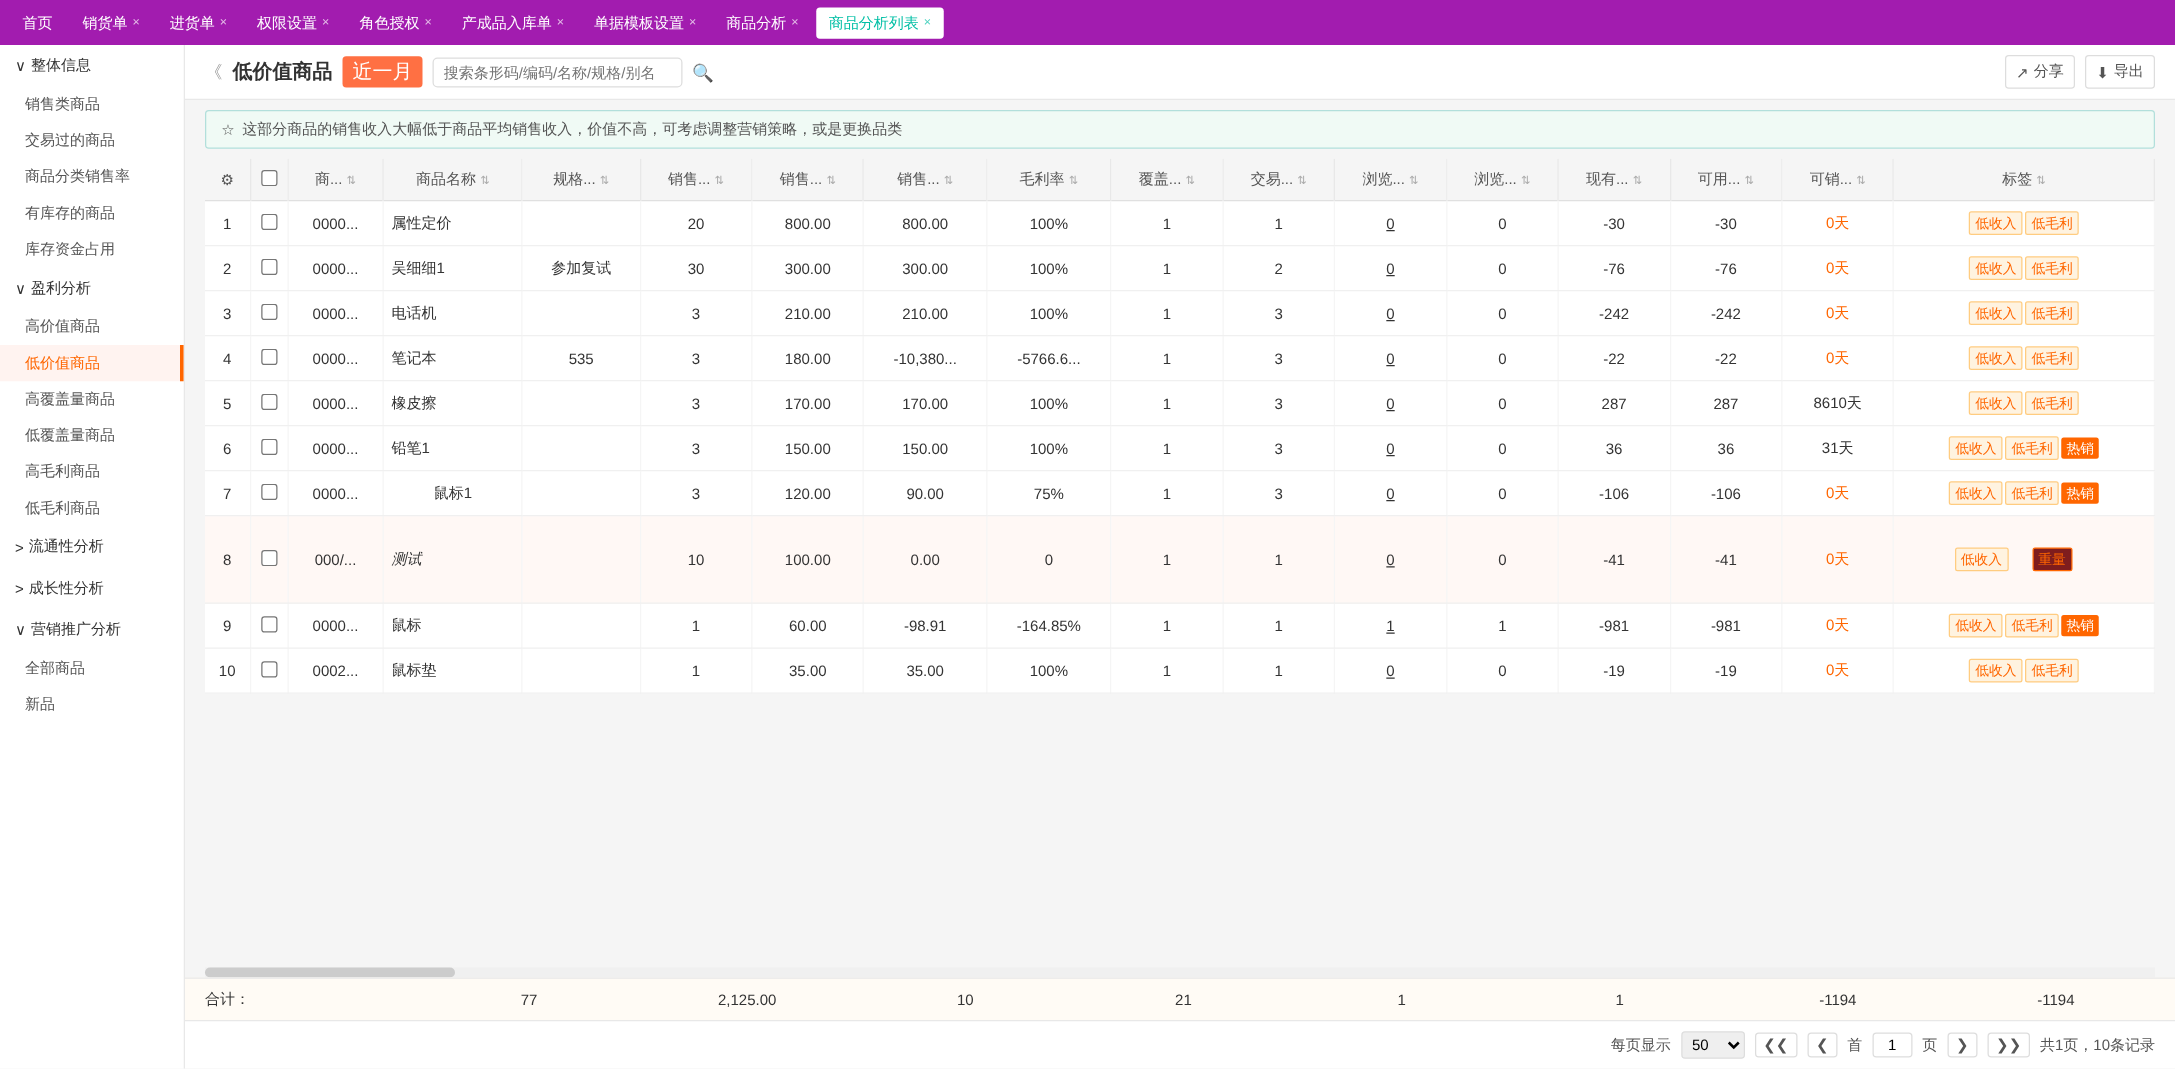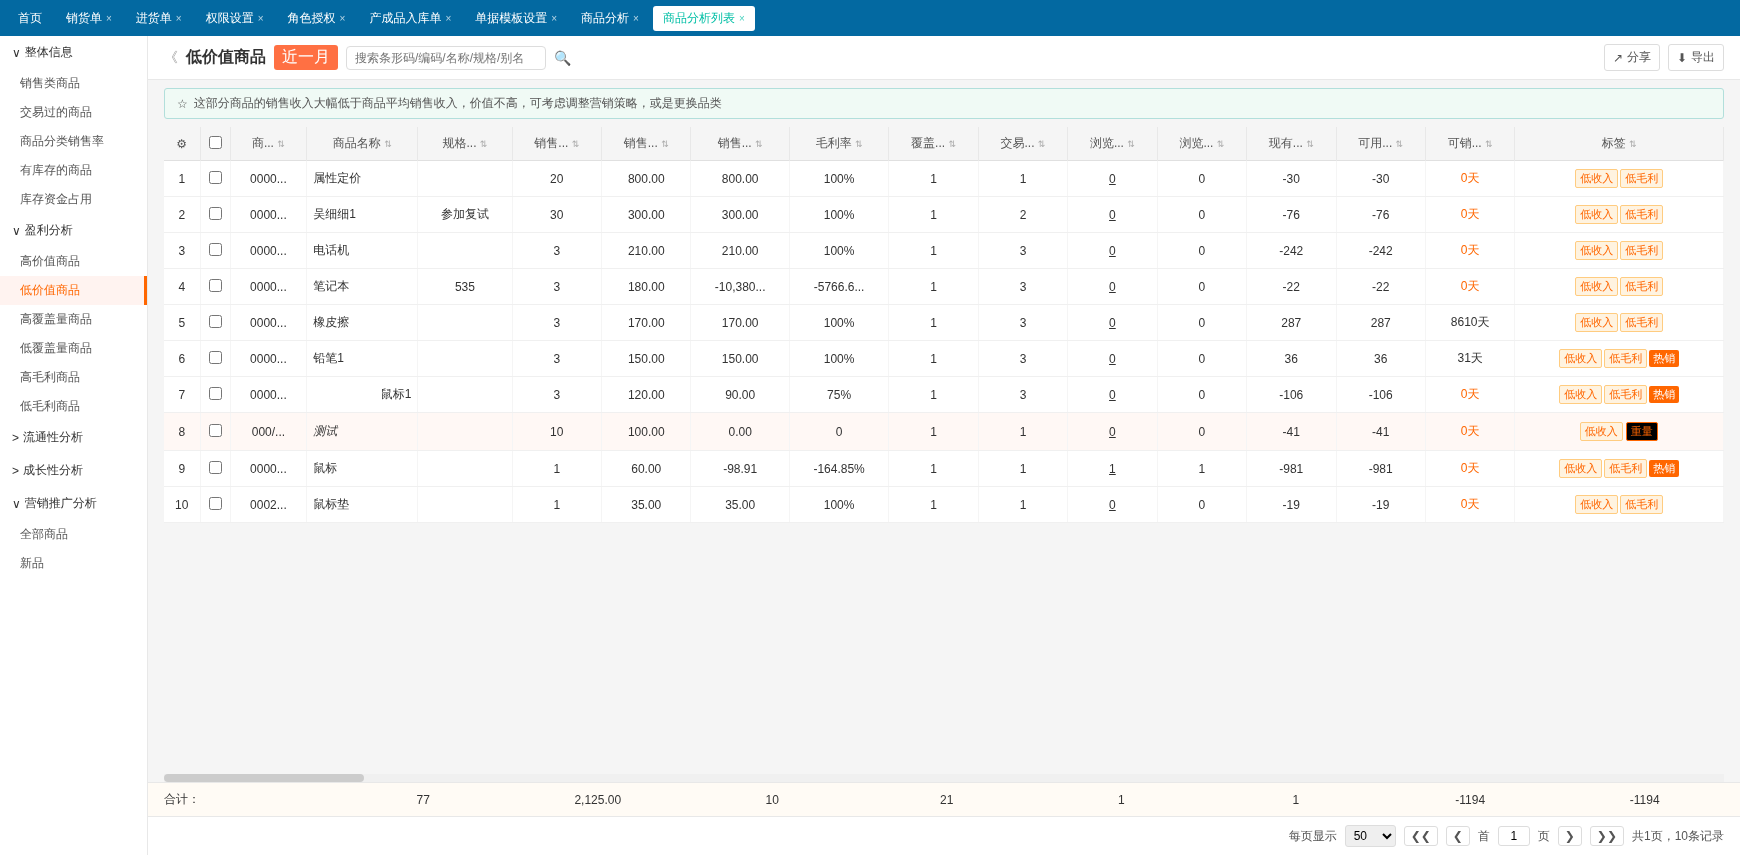--- a/index.html
+++ b/index.html
@@ -2,21 +2,21 @@
 <html><head>
   <meta charset="utf-8">
   <style>
     * { box-sizing: border-box; margin: 0; padding: 0; font-family: 'Microsoft YaHei', Arial, sans-serif; font-size: 12px; }
     body { background: #f5f5f5; overflow: hidden; }
 
     
     .top-nav {
       display: flex;
       align-items: center;
-      background: #0369a1;
+      background: #a21caf;
       height: 36px;
       padding: 12px 8px;
       gap: 4px;
     }
     .top-nav .nav-item {
       color: #fff;
       padding: 4px 10px;
       cursor: pointer;
       border-radius: 3px;
       white-space: nowrap;
@@ -196,26 +196,26 @@
       color: #fff;
       background: #ff6600;
       padding: 1px 4px;
       border-radius: 2px;
       font-size: 11px;
       margin: 1px;
       display: inline-block;
     }
     .tag-backorder {
       color: #ff6600;
-      background: #000000;
+      background: #7f1d1d;
       border: 1px solid #ff6600;
       padding: 1px 4px;
       border-radius: 2px;
       font-size: 11px;
-      margin: 2px;
+      margin: 18px;
       display: inline-block;
     }
     .days-zero { color: #ff6600; }
     .underline-link { text-decoration: underline; cursor: pointer; color: #333; }
 
     
     .totals-bar {
       background: #fffbf5;
       border-top: 1px solid #e8e8e8;
       padding: 8px 16px;
@@ -526,21 +526,21 @@
       <td>0</td>
       <td>36</td>
       <td>36</td>
       <td class="">31天</td>
       <td><span class="tag-low-income">低收入</span><span class="tag-low-income">低毛利</span><span class="tag-hot">热销</span></td>
     </tr>
             <tr>
       <td>7</td>
       <td><input type="checkbox" style=""></td>
       <td>0000...</td>
-      <td style="text-align:right;">鼠标1</td>
+      <td style="text-align:center;">鼠标1</td>
       <td></td>
       <td>3</td>
       <td>120.00</td>
       <td>90.00</td>
       <td>75%</td>
       <td>1</td>
       <td>3</td>
       <td><span class="underline-link">0</span></td>
       <td>0</td>
       <td>-106</td>

